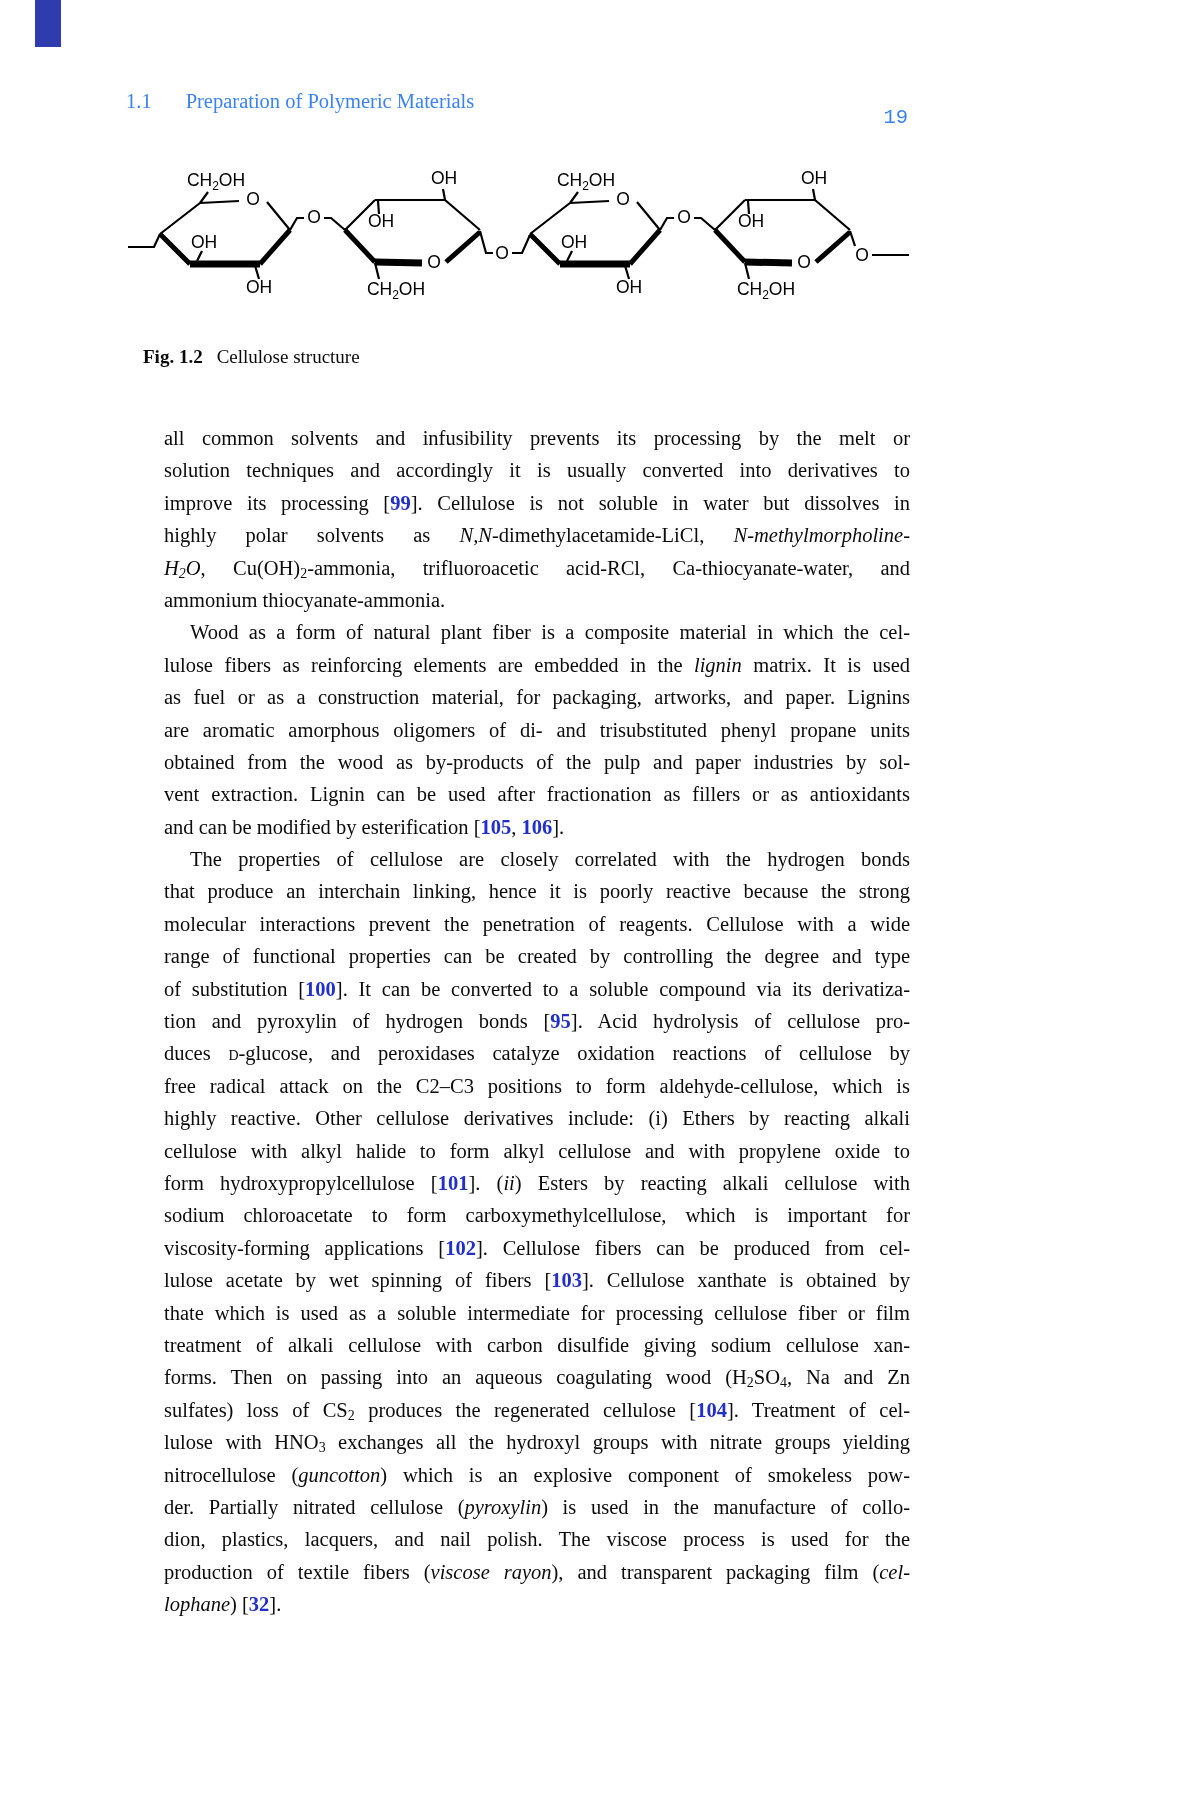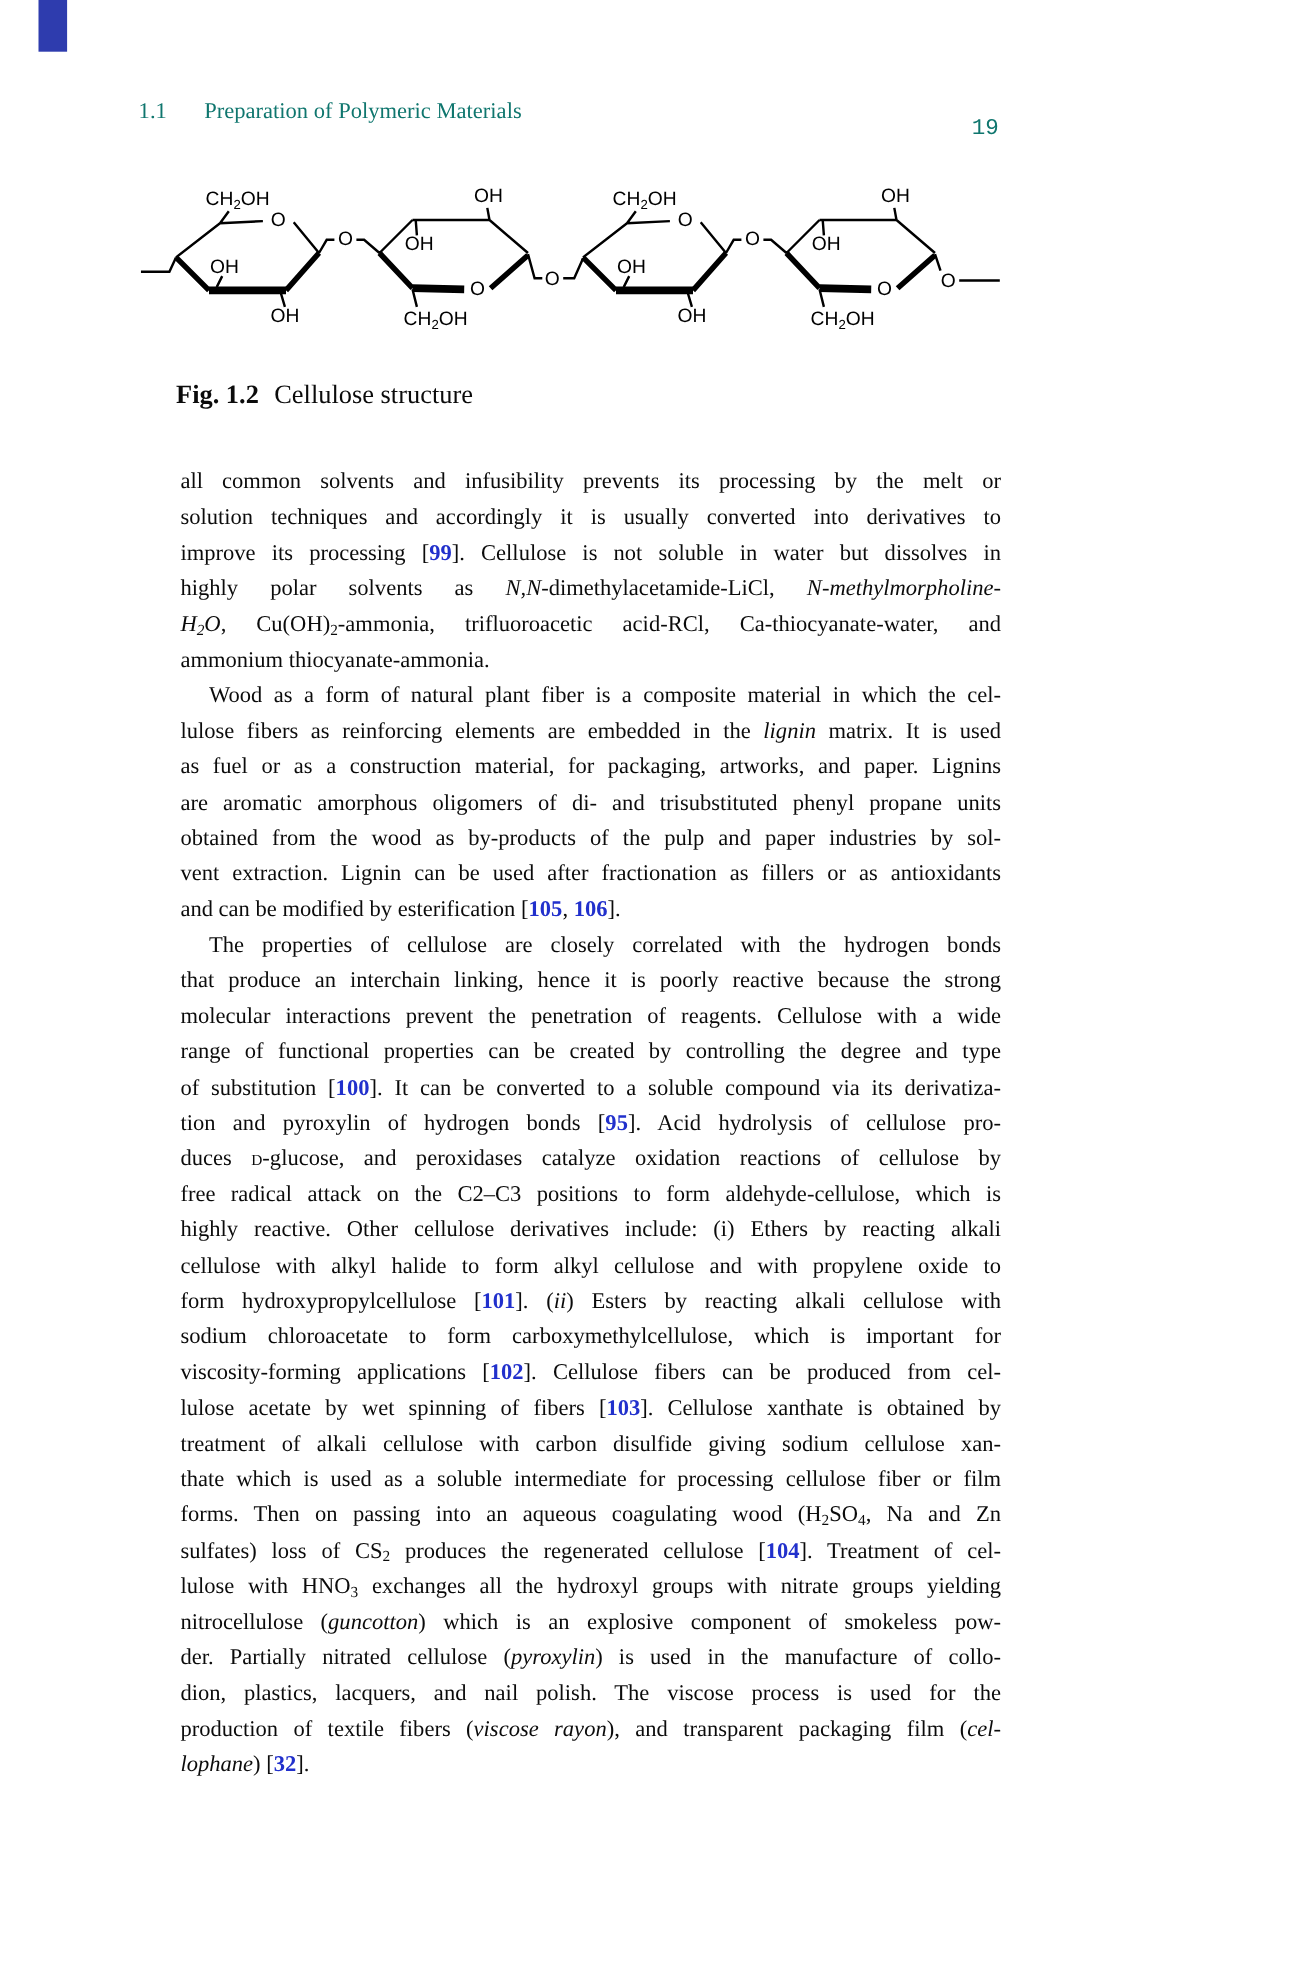--- a/index.html
+++ b/index.html
@@ -1,26 +1,26 @@
 <!DOCTYPE html>
 <html style="--cite: #2130cc; --marker: #2e3cae;"><head>
 <meta charset="utf-8">
 <style>
   html,body{margin:0;padding:0;background:#ffffff;}
   .page{position:relative;width:1187px;height:1800px;background:#ffffff;overflow:hidden;
         font-family:"Liberation Serif", serif;color:#0b0b0b;}
   .blue-marker{position:absolute;left:35px;top:0;width:26px;height:47px;background:var(--marker,#2e3cae);}
   .running-header{position:absolute;left:126px;top:90px;width:782px;font-size:20.5px;
-        font-family:"Liberation Serif",serif;color:#0f766e;}
+        font-family:"Liberation Serif",serif;color:#3b82f6;}
   .sec-num{margin-right:34px;}
   .pagenum{position:absolute;right:0;top:16px;font-family:Liberation Mono, monospace;}
   .figure{position:absolute;left:128px;top:160px;width:781px;height:152px;text-align:right;}
   .figure svg{display:block;}
   .figure text{font-family:"Liberation Sans",sans-serif;font-size:17.5px;fill:#000;}
-  .caption{position:absolute;left:160px;top:346px;font-size:24px;}
+  .caption{position:absolute;left:143px;top:346px;font-size:19px;}
   .cap-label{font-weight:bold;margin-right:14px;}
   .body-text{position:absolute;left:164px;top:422px;width:746px;font-size:20.5px;line-height:32.4px;}
   .line{text-align:justify;text-align-last:justify;white-space:normal;height:32.4px;overflow:visible;}
   .line.last{text-align-last:left;}
   .line.indent{padding-left:26px;}
   .s-i{font-style:italic;}
   .s-c{color:var(--cite,#2130cc);font-weight:bold;}
   .s-sub{font-size:0.68em;vertical-align:-0.25em;line-height:0;}
   .s-isub{font-size:0.68em;vertical-align:-0.25em;line-height:0;font-style:italic;}
   .s-sc{font-variant:small-caps;}
@@ -104,22 +104,22 @@
       <div class="line"><span>of substitution [</span><span class="s-c">100</span><span>]. It can be converted to a soluble compound via its derivatiza-</span></div>
       <div class="line"><span>tion and pyroxylin of hydrogen bonds [</span><span class="s-c">95</span><span>]. Acid hydrolysis of cellulose pro-</span></div>
       <div class="line"><span>duces </span><span class="s-sc">d</span><span>-glucose, and peroxidases catalyze oxidation reactions of cellulose by</span></div>
       <div class="line"><span>free radical attack on the C2–C3 positions to form aldehyde-cellulose, which is</span></div>
       <div class="line"><span>highly reactive. Other cellulose derivatives include: (i) Ethers by reacting alkali</span></div>
       <div class="line"><span>cellulose with alkyl halide to form alkyl cellulose and with propylene oxide to</span></div>
       <div class="line"><span>form hydroxypropylcellulose [</span><span class="s-c">101</span><span>]. (</span><span class="s-i">ii</span><span>) Esters by reacting alkali cellulose with</span></div>
       <div class="line"><span>sodium chloroacetate to form carboxymethylcellulose, which is important for</span></div>
       <div class="line"><span>viscosity-forming applications [</span><span class="s-c">102</span><span>]. Cellulose fibers can be produced from cel-</span></div>
       <div class="line"><span>lulose acetate by wet spinning of fibers [</span><span class="s-c">103</span><span>]. Cellulose xanthate is obtained by</span></div>
+      <div class="line"><span>thate which is used as a soluble intermediate for processing cellulose fiber or film</span></div>
       <div class="line"><span>treatment of alkali cellulose with carbon disulfide giving sodium cellulose xan-</span></div>
-      <div class="line"><span>thate which is used as a soluble intermediate for processing cellulose fiber or film</span></div>
       <div class="line"><span>forms. Then on passing into an aqueous coagulating wood (H</span><span class="s-sub">2</span><span>SO</span><span class="s-sub">4</span><span>, Na and Zn</span></div>
       <div class="line"><span>sulfates) loss of CS</span><span class="s-sub">2</span><span> produces the regenerated cellulose [</span><span class="s-c">104</span><span>]. Treatment of cel-</span></div>
       <div class="line"><span>lulose with HNO</span><span class="s-sub">3</span><span> exchanges all the hydroxyl groups with nitrate groups yielding</span></div>
       <div class="line"><span>nitrocellulose (</span><span class="s-i">guncotton</span><span>) which is an explosive component of smokeless pow-</span></div>
       <div class="line"><span>der. Partially nitrated cellulose (</span><span class="s-i">pyroxylin</span><span>) is used in the manufacture of collo-</span></div>
       <div class="line"><span>dion, plastics, lacquers, and nail polish. The viscose process is used for the</span></div>
       <div class="line"><span>production of textile fibers (</span><span class="s-i">viscose rayon</span><span>), and transparent packaging film (</span><span class="s-i">cel-</span></div>
       <div class="line last"><span class="s-i">lophane</span><span>) [</span><span class="s-c">32</span><span>].</span></div>
     </div>
 

